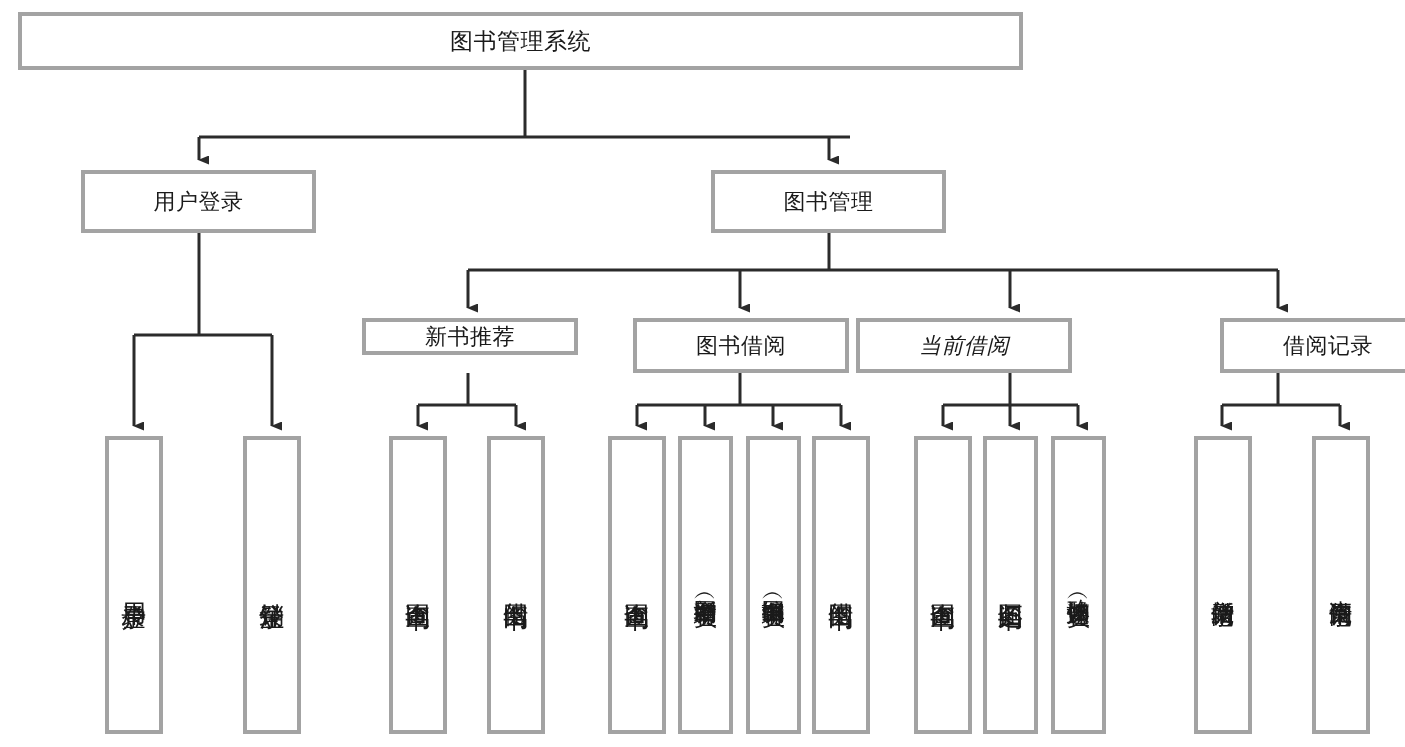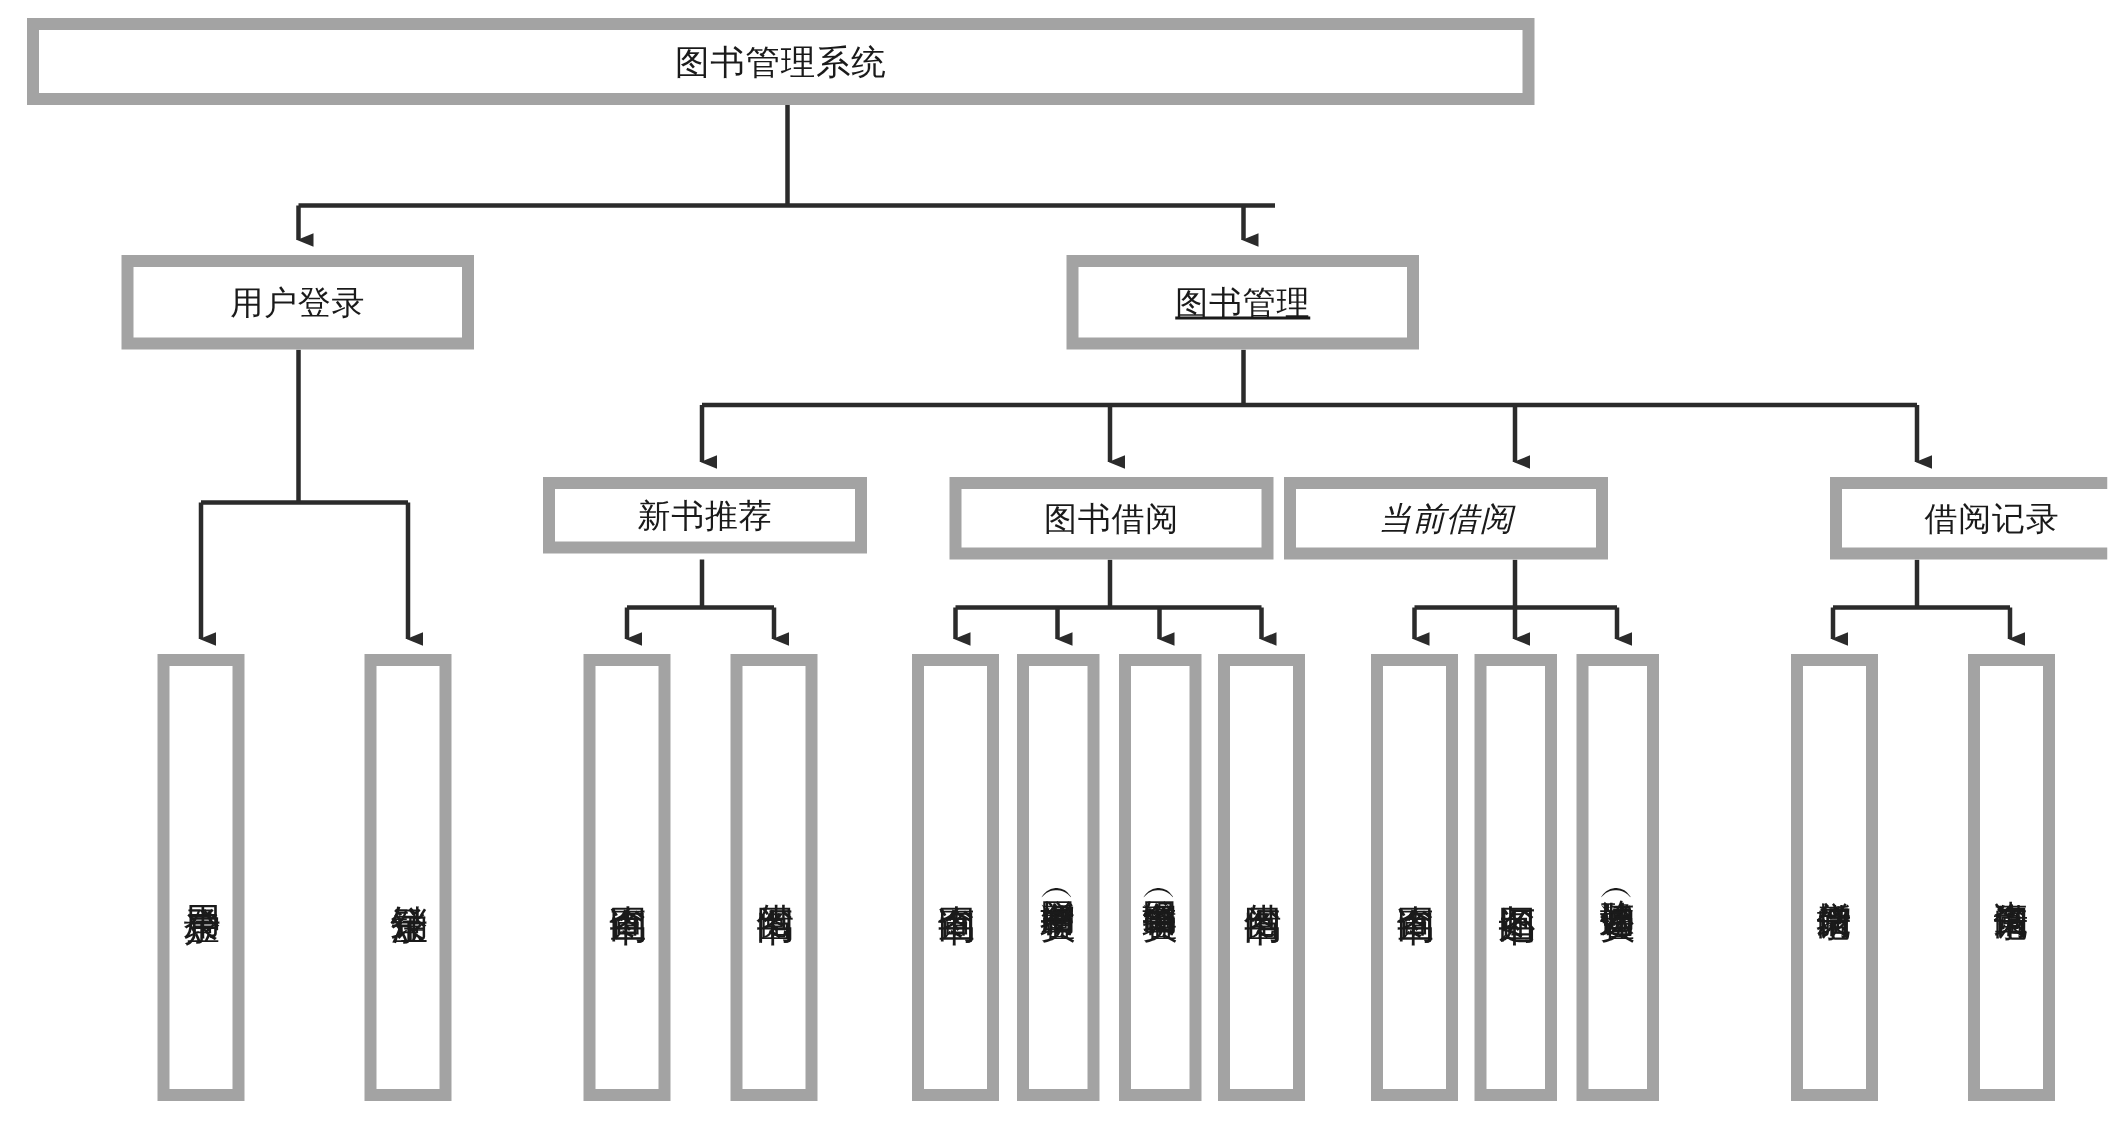--- a/index.html
+++ b/index.html
@@ -21,21 +21,21 @@
     position: absolute;
     left: 0;
     top: 0;
     width: 1405px;
     height: 747px;
   }
   .node {
     position: absolute;
     box-sizing: border-box;
     background: #ffffff;
-    border: 8px solid #a3a3a3;
+    border: 4px solid #a3a3a3;
     display: flex;
     align-items: center;
     justify-content: center;
     color: #1a1a1a;
   }
   .node-label {
     display: block;
     text-align: center;
     line-height: 1.08;
     white-space: pre;
@@ -131,25 +131,25 @@
     </g>
   </svg>
 
   <div class="node root horizontal" style="left:18px; top:12px; width:1005px; height:58px;">
     <span class="node-label">图书管理系统</span>
   </div>
 
   <div class="node horizontal" style="left:81px; top:170px; width:235px; height:63px;">
     <span class="node-label">用户登录</span>
   </div>
-  <div class="node horizontal" style="left:711px; top:170px; width:235px; height:63px;text-decoration:underline;">
+  <div class="node horizontal" style="left:711px; top:170px; width:235px; height:63px;">
     <span class="node-label">图书管理</span>
   </div>
 
-  <div class="node horizontal" style="left:362px; top:318px; width:216px; height:51px;">
+  <div class="node horizontal" style="left:362px; top:318px; width:216px; height:37px;">
     <span class="node-label">新书推荐</span>
   </div>
   <div class="node horizontal" style="left:633px; top:318px; width:216px; height:55px;">
     <span class="node-label">图书借阅</span>
   </div>
   <div class="node horizontal" style="left:856px; top:318px; width:216px; height:55px;font-style:italic;">
     <span class="node-label">当前借阅</span>
   </div>
   <div class="node horizontal" style="left:1172px; top:318px; width:216px; height:55px;margin-left:48px;">
     <span class="node-label">借阅记录</span>

